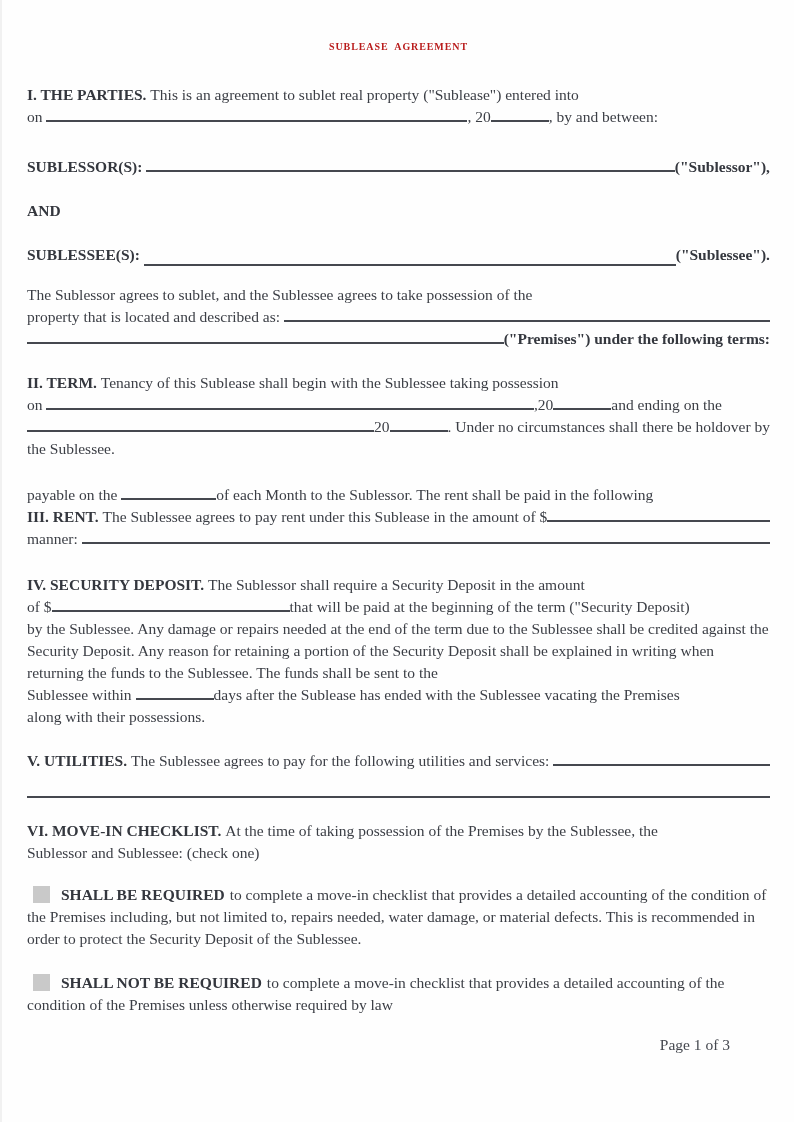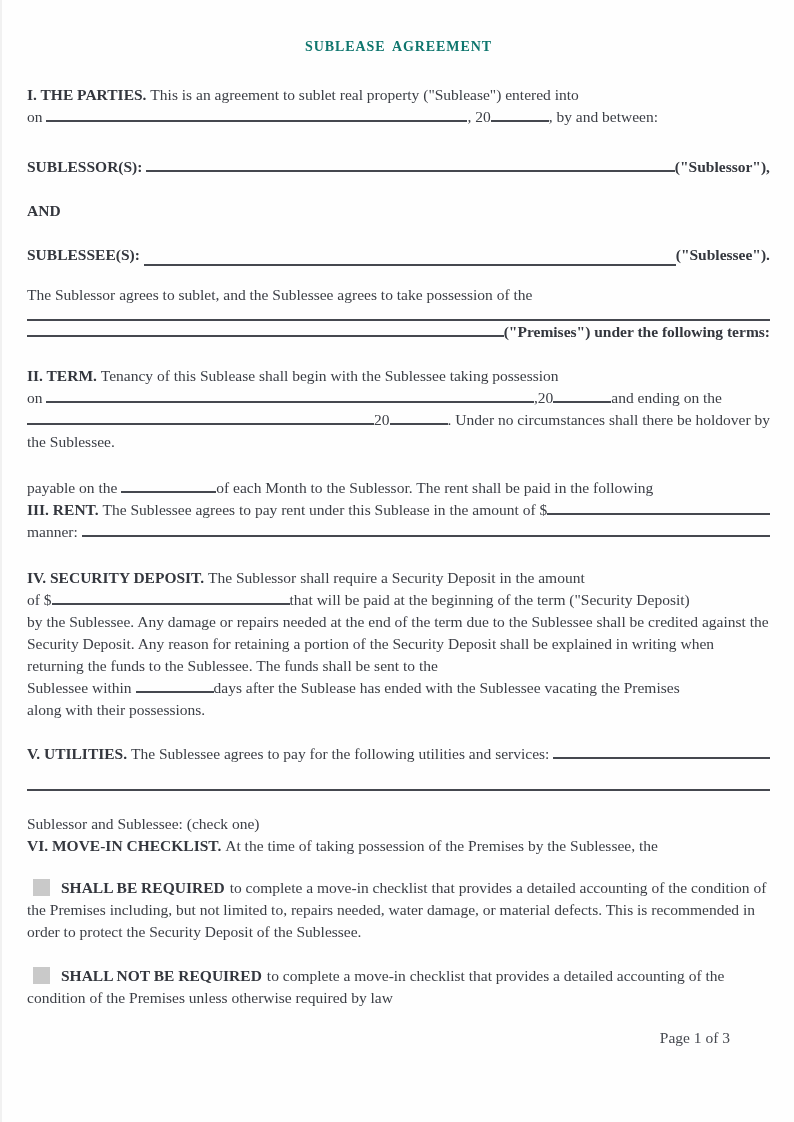--- a/index.html
+++ b/index.html
@@ -14,26 +14,26 @@
     font-family: "Liberation Serif", "DejaVu Serif", serif;
     font-size: 15.5px;
     line-height: 22px;
     color: #3b3e45;
     border-left: 2px solid #f1f1f1;
     overflow: hidden;
   }
   .title {
     margin: 0;
     text-align: center;
-    font-size: 14px;
+    font-size: 10px;
     font-weight: 700;
     letter-spacing: 0.9px;
     word-spacing: 3px;
     line-height: 18px;
-    color: #0f766e;
+    color: #b91c1c;
   }
   .b { font-weight: 700; color: #34373e; }
   .line { white-space: pre-wrap; }
   .row { display: flex; align-items: baseline; }
   .row > span { white-space: pre; }
   .blank {
     display: inline-block;
     height: 13px;
     border-bottom: 2px solid #45484f;
   }
@@ -107,20 +107,21 @@
 
   <div class="row m-sublessee">
     <span class="b">SUBLESSEE(S): </span>
     <span class="blank grow"></span>
     <span class="b">("Sublessee").</span>
   </div>
 
   <div class="m-possession">
     <div class="line">The Sublessor agrees to sublet, and the Sublessee agrees to take possession of the</div>
     <div class="row">
+      <span>property that is located and described as: </span>
       <span class="blank grow"></span>
     </div>
     <div class="row">
       <span class="blank grow"></span>
       <span class="b">("Premises") under the following terms:</span>
     </div>
   </div>
 
   <div class="m-term">
     <div class="line"><span class="b">II. TERM. </span><span>Tenancy of this Sublease shall begin with the Sublessee taking possession</span></div>
@@ -176,22 +177,22 @@
   <div class="m-utilities">
     <div class="row">
       <span class="b">V. UTILITIES. </span>
       <span>The Sublessee agrees to pay for the following utilities and services: </span>
       <span class="blank grow"></span>
     </div>
     <div class="full-blank-row"></div>
   </div>
 
   <div class="m-checklist">
+    <div class="line"><span class="b">VI. MOVE-IN CHECKLIST. </span><span>At the time of taking possession of the Premises by the Sublessee, the</span></div>
     <div class="line">Sublessor and Sublessee: (check one)</div>
-    <div class="line"><span class="b">VI. MOVE-IN CHECKLIST. </span><span>At the time of taking possession of the Premises by the Sublessee, the</span></div>
   </div>
 
   <p class="m-cb1"><span class="checkbox"></span><span class="cb-label">SHALL BE REQUIRED</span><span>to complete a move-in checklist that provides a detailed accounting of the condition of the Premises including, but not limited to, repairs needed, water damage, or material defects. This is recommended in order to protect the Security Deposit of the Sublessee.</span></p>
 
   <p class="m-cb2"><span class="checkbox"></span><span class="cb-label">SHALL NOT BE REQUIRED</span><span>to complete a move-in checklist that provides a detailed accounting of the condition of the Premises unless otherwise required by law</span></p>
 
   <div class="footer m-footer">Page 1 of 3</div>
 
 </div>
 

